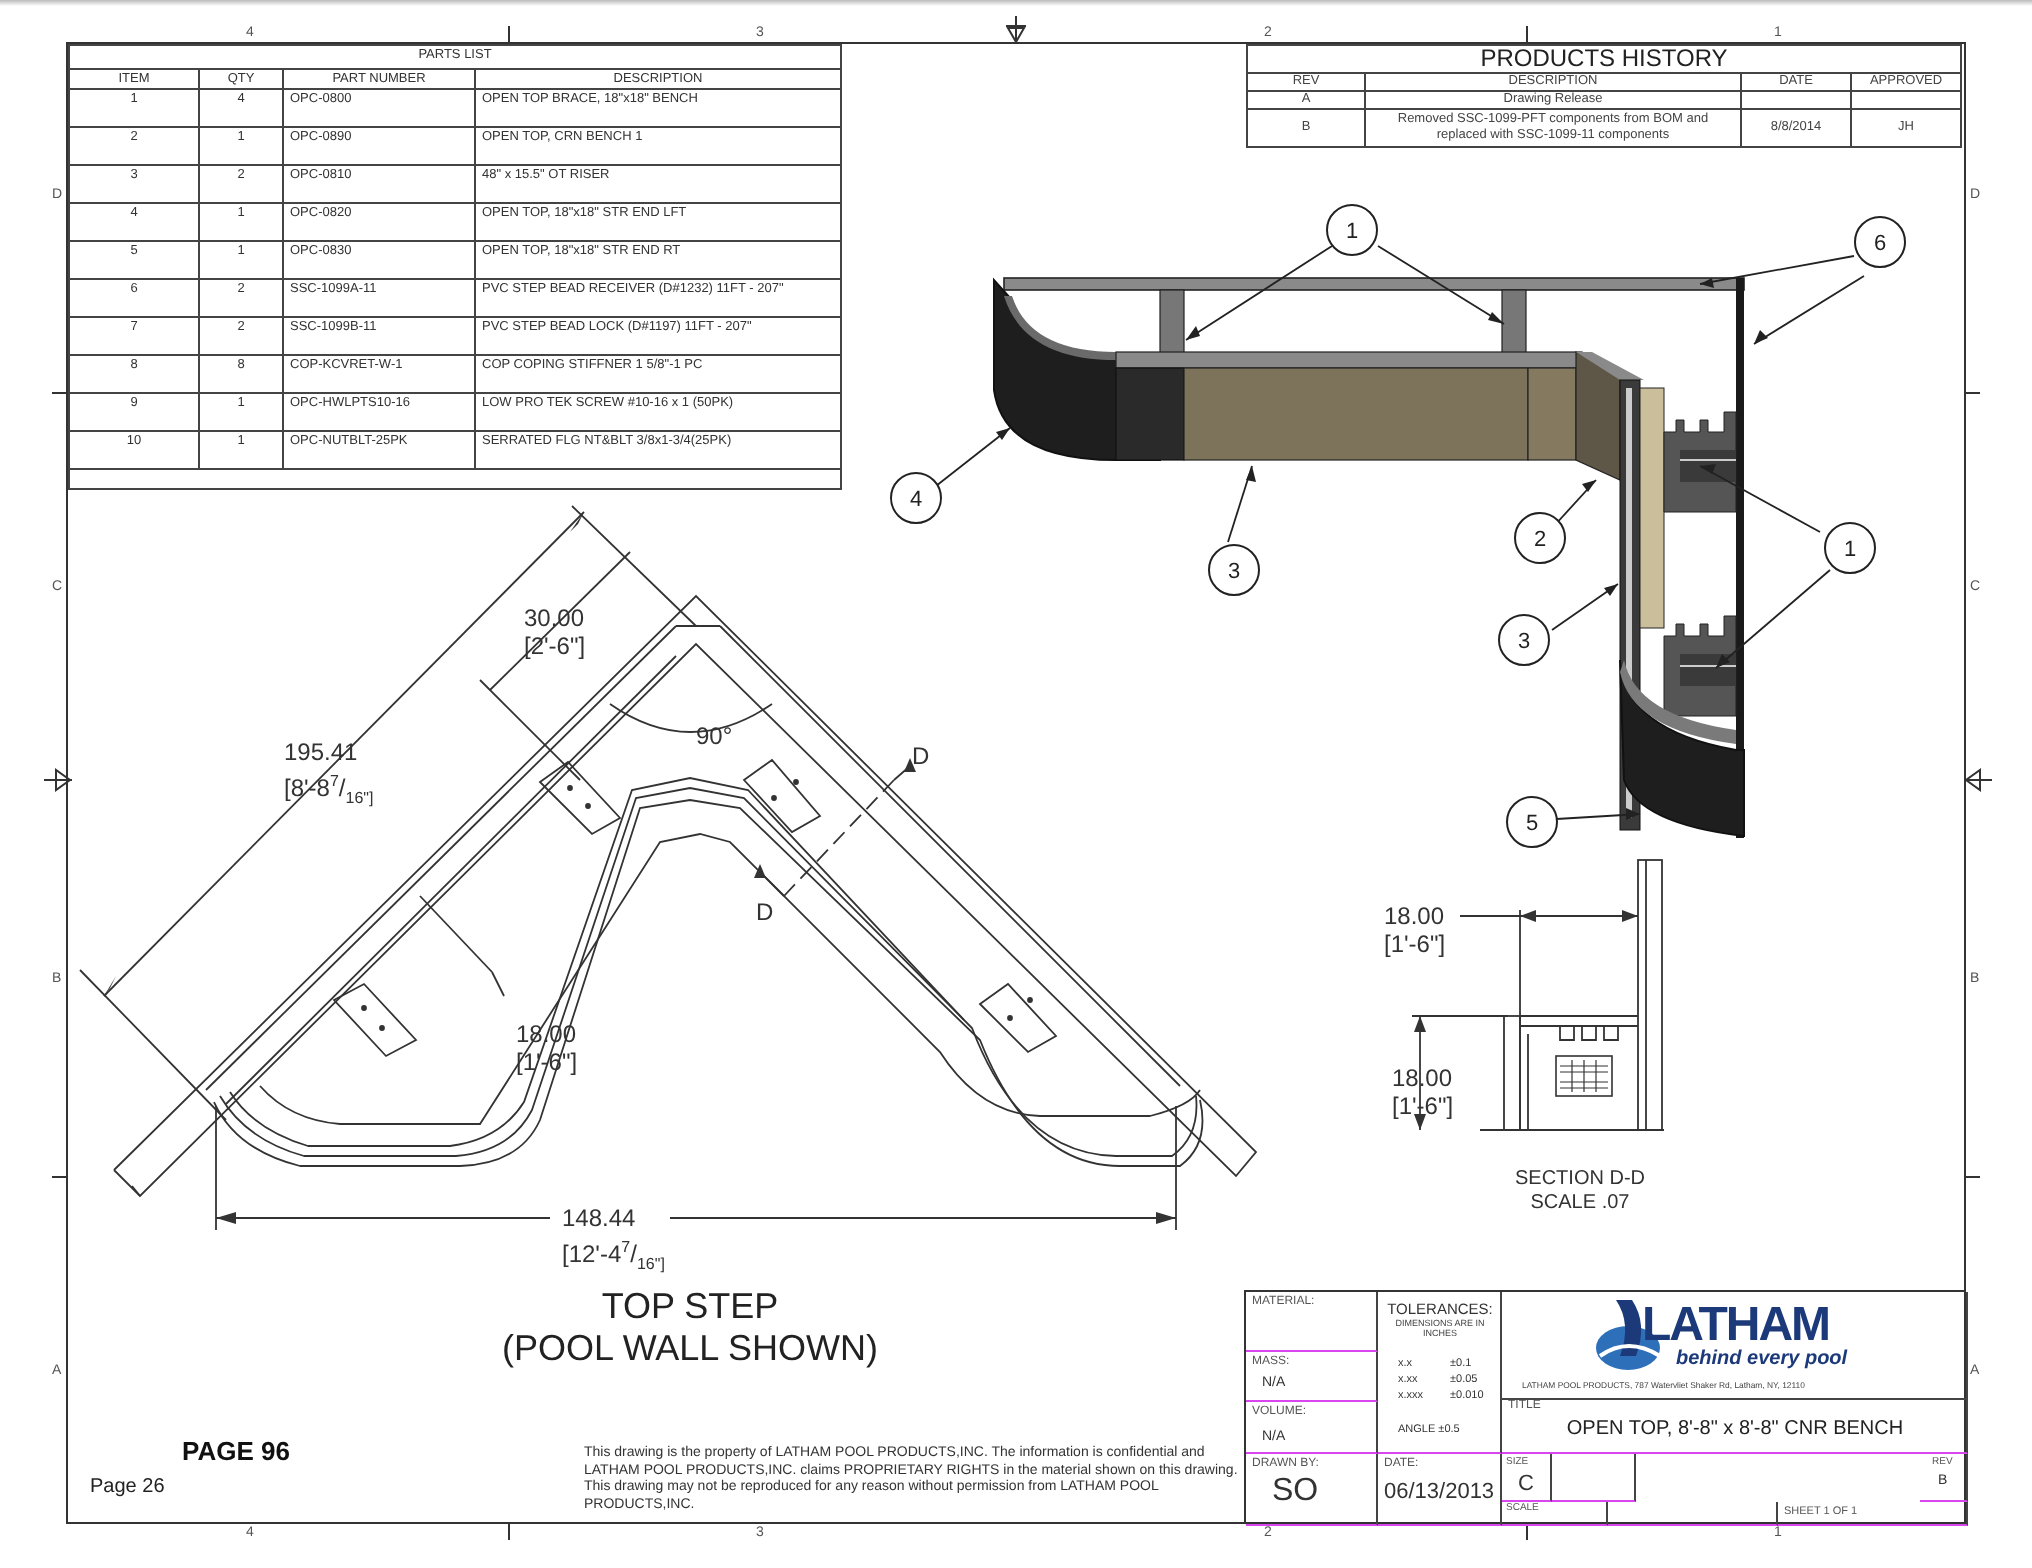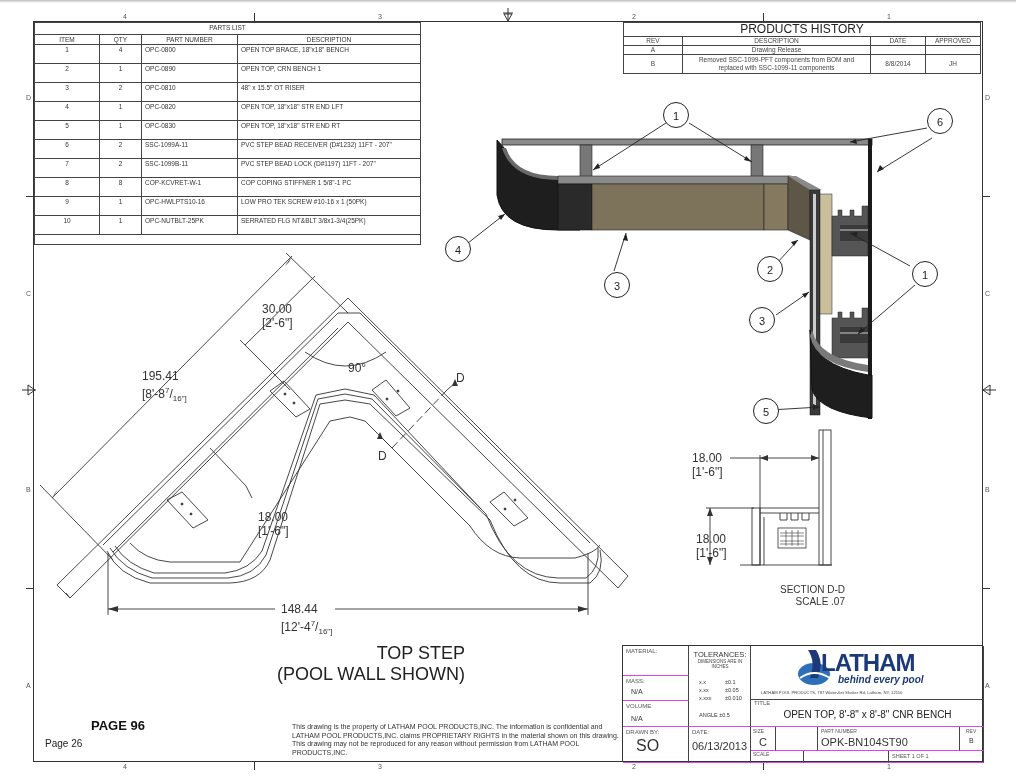--- a/index.html
+++ b/index.html
@@ -21,21 +21,21 @@
   table.rev { position: absolute; left: 623px; top: 22px; width: 358px; border-collapse: collapse; font-size: 6.5px; color: #444; }
   table.rev td, table.rev th { border: 1px solid #444; text-align: center; font-weight: normal; padding: 0 2px; line-height: 8px; }
   table.rev .title { font-size: 12px; line-height: 13px; color: #222; }
   
   .tb { position: absolute; left: 622px; top: 645px; width: 361px; height: 117px; border-top: 1px solid #333; border-left: 1px solid #333; box-sizing: border-box; font-size: 6.5px; color: #444; }
   .cell { position: absolute; box-sizing: border-box; border-right: 1px solid #444; border-bottom: 1px solid #d946ef; }
   .lbl { position: absolute; left: 3px; top: 2px; font-size: 6px; color: #555; }
   .val { position: absolute; font-size: 8px; color: #333; }
   .callout { position: absolute; width: 26px; height: 26px; border: 1px solid #222; border-radius: 50%; background: #fff; text-align: center; line-height: 26px; font-size: 11px; color: #222; box-sizing: border-box; }
   .dim { position: absolute; font-size: 12px; color: #333; line-height: 13px; }
-  .caption { position: absolute; text-align: right; color: #222; }
+  .caption { position: absolute; text-align: center; color: #222; }
   .notice { position: absolute; left: 292px; top: 723px; width: 330px; font-size: 7px; line-height: 8.5px; color: #333; }
 </style>
 </head>
 <body>
 
 <div class="topshade"></div>
 
 <div class="frame"></div>
 
 <span class="zone" style="left:123px;top:13px">4</span>
@@ -434,24 +434,20 @@
   </div>
   <div class="cell" style="left:128px;top:53px;width:233px;height:28px;border-top:1px solid #444">
     <span class="lbl" style="top:0">TITLE</span>
     <div style="position:absolute;left:0;top:9px;width:233px;text-align:center;font-size:10px;color:#222">OPEN TOP, 8'-8" x 8'-8" CNR BENCH</div>
   </div>
   <div class="cell" style="left:128px;top:81px;width:25px;height:24px">
     <span class="lbl" style="top:1px;left:2px;font-size:5px">SIZE</span>
     <span class="val" style="left:8px;top:9px;font-size:11px">C</span>
   </div>
   <div class="cell" style="left:153px;top:81px;width:42px;height:24px"></div>
-  <div class="cell" style="left:195px;top:81px;width:142px;height:24px">
-    <span class="lbl" style="top:1px;font-size:5px">PART NUMBER</span>
-    <span class="val" style="left:3px;top:9px;font-size:11px">OPK-BN104ST90</span>
-  </div>
   <div class="cell" style="left:337px;top:81px;width:24px;height:24px">
     <span class="lbl" style="top:1px;left:6px;font-size:5px">REV</span>
     <span class="val" style="left:9px;top:10px;font-size:7px">B</span>
   </div>
   <div class="cell" style="left:128px;top:105px;width:53px;height:12px">
     <span class="lbl" style="top:0;left:2px;font-size:5px">SCALE</span>
   </div>
   <div class="cell" style="left:181px;top:105px;width:85px;height:12px"></div>
   <div class="cell" style="left:266px;top:105px;width:95px;height:12px">
     <span class="lbl" style="top:2px;font-size:5.5px">SHEET 1  OF 1</span>

